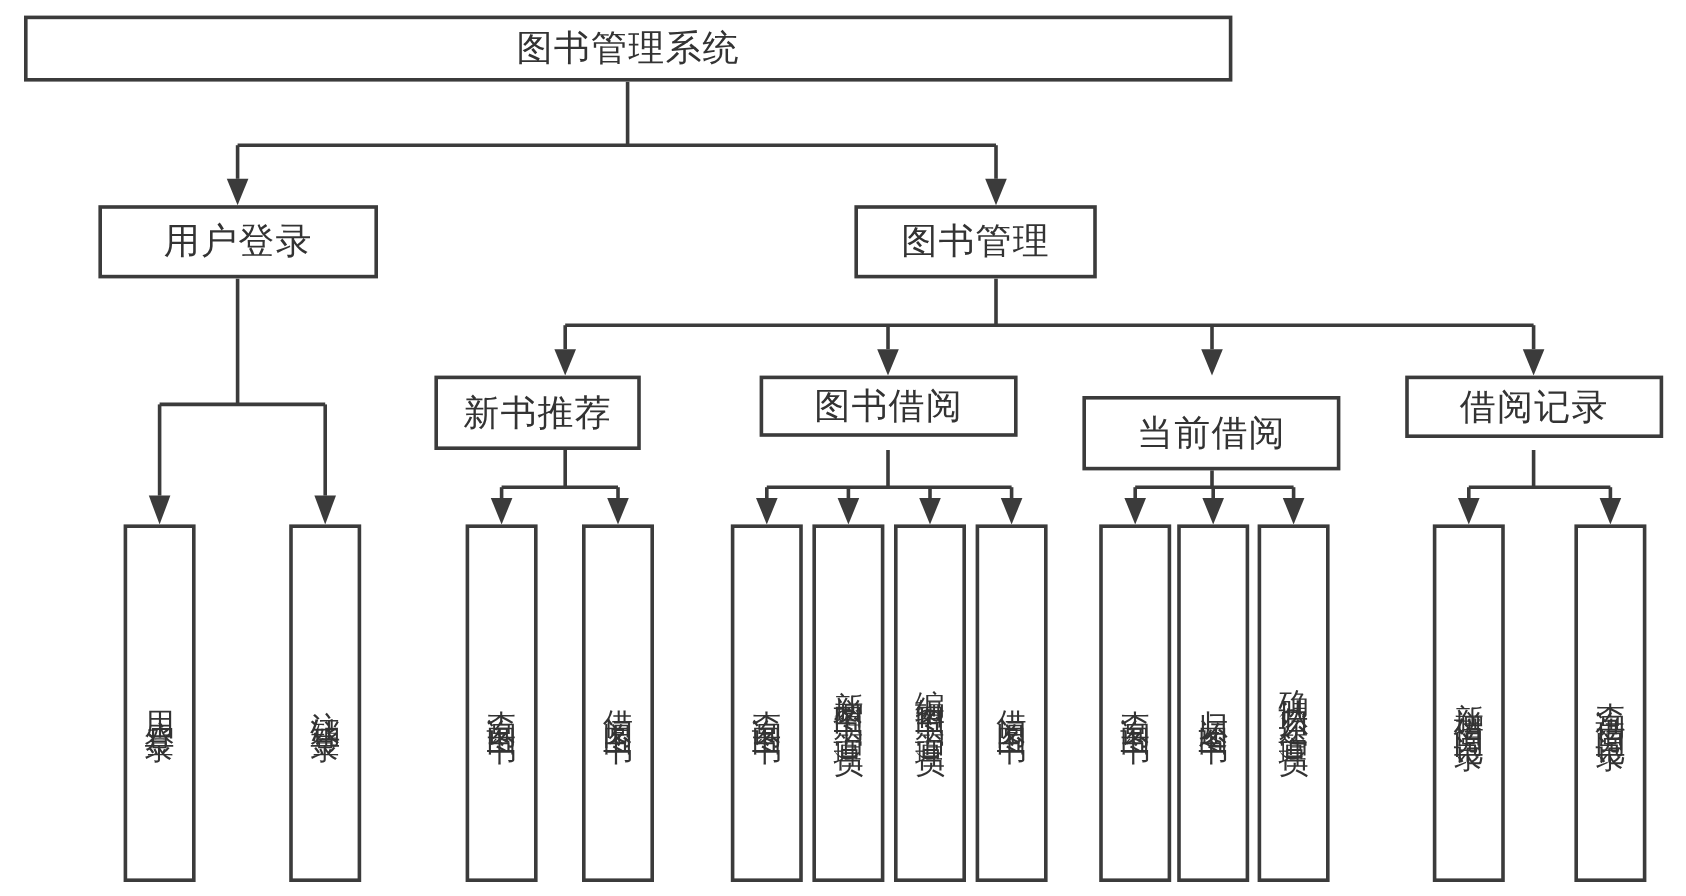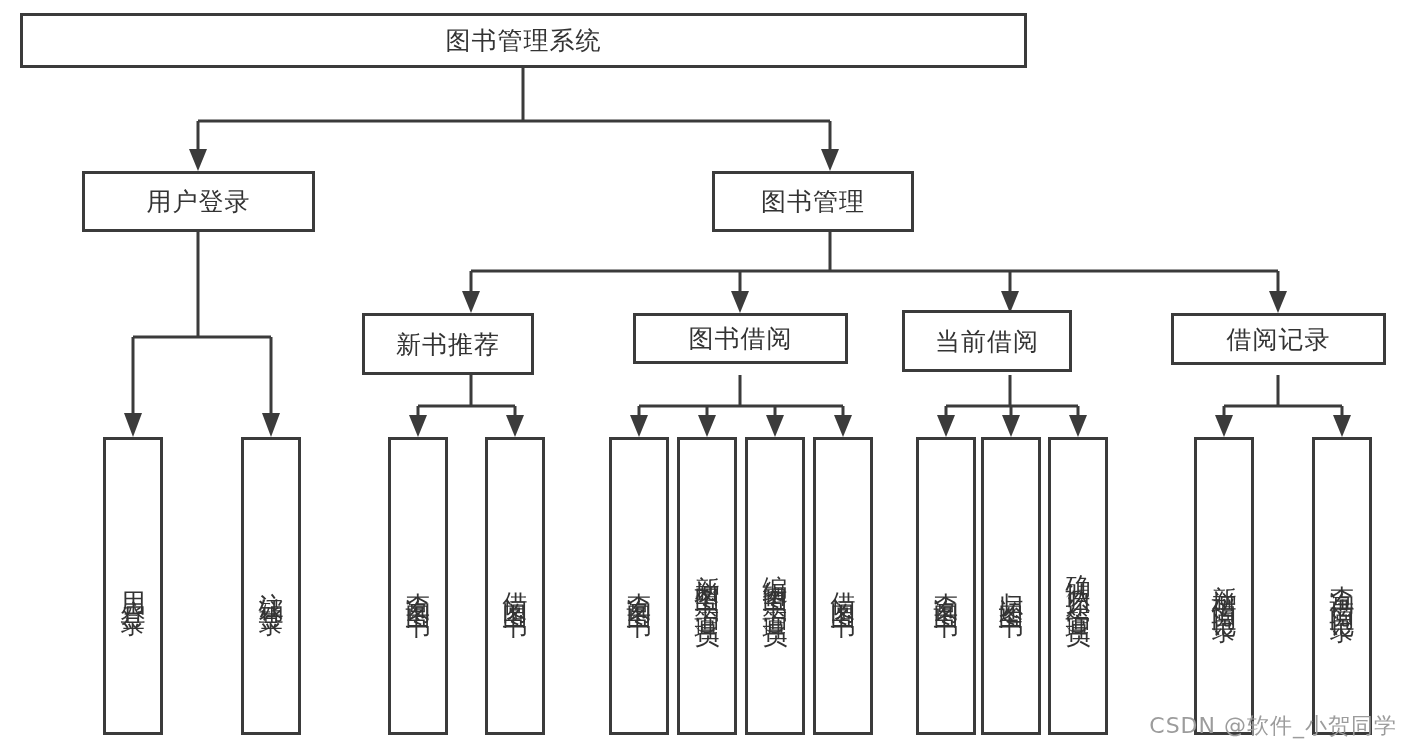--- a/index.html
+++ b/index.html
@@ -15,21 +15,21 @@
   .connectors polygon{fill:var(--line,#3b3b3b);stroke:none;}
   .box{
     position:absolute;
     box-sizing:border-box;
     border:3px solid var(--line,#3b3b3b);
     background:#ffffff;
     display:flex;align-items:center;justify-content:center;
     color:var(--text,#333333);
     z-index:2;
   }
-  .hlabel{font-size:25px;letter-spacing:1px;white-space:nowrap;}
+  .hlabel{font-size:30px;letter-spacing:1px;white-space:nowrap;}
   .vtext{
     writing-mode:vertical-rl;
     text-orientation:mixed;
     font-size:25px;
     letter-spacing:7px;
     line-height:1;
     white-space:nowrap;
   }
   .watermark{
     position:absolute;
@@ -125,21 +125,21 @@
   <div class="box" style="left:712px;top:171px;width:202px;height:61px">
     <span class="hlabel">图书管理</span>
   </div>
 
   <div class="box" style="left:362px;top:313px;width:172px;height:62px">
     <span class="hlabel">新书推荐</span>
   </div>
   <div class="box" style="left:633px;top:313px;width:215px;height:51px">
     <span class="hlabel">图书借阅</span>
   </div>
-  <div class="box" style="left:902px;top:310px;width:170px;height:62px">
+  <div class="box" style="left:902px;top:330px;width:215px;height:62px">
     <span class="hlabel">当前借阅</span>
   </div>
   <div class="box" style="left:1171px;top:313px;width:215px;height:52px">
     <span class="hlabel">借阅记录</span>
   </div>
 
   <div class="box" style="left:103px;top:437px;width:60px;height:298px">
     <span class="vtext">用户登录</span>
   </div>
   <div class="box" style="left:241px;top:437px;width:60px;height:298px">
@@ -172,14 +172,13 @@
   <div class="box" style="left:1048px;top:437px;width:60px;height:298px">
     <span class="vtext">确认归还（管理员）</span>
   </div>
   <div class="box" style="left:1194px;top:437px;width:60px;height:298px">
     <span class="vtext">新增借阅记录</span>
   </div>
   <div class="box" style="left:1312px;top:437px;width:60px;height:298px">
     <span class="vtext">查询借阅记录</span>
   </div>
 
-  <div class="watermark">CSDN @软件_小贺同学</div>
 </div>
 
 </body></html>

